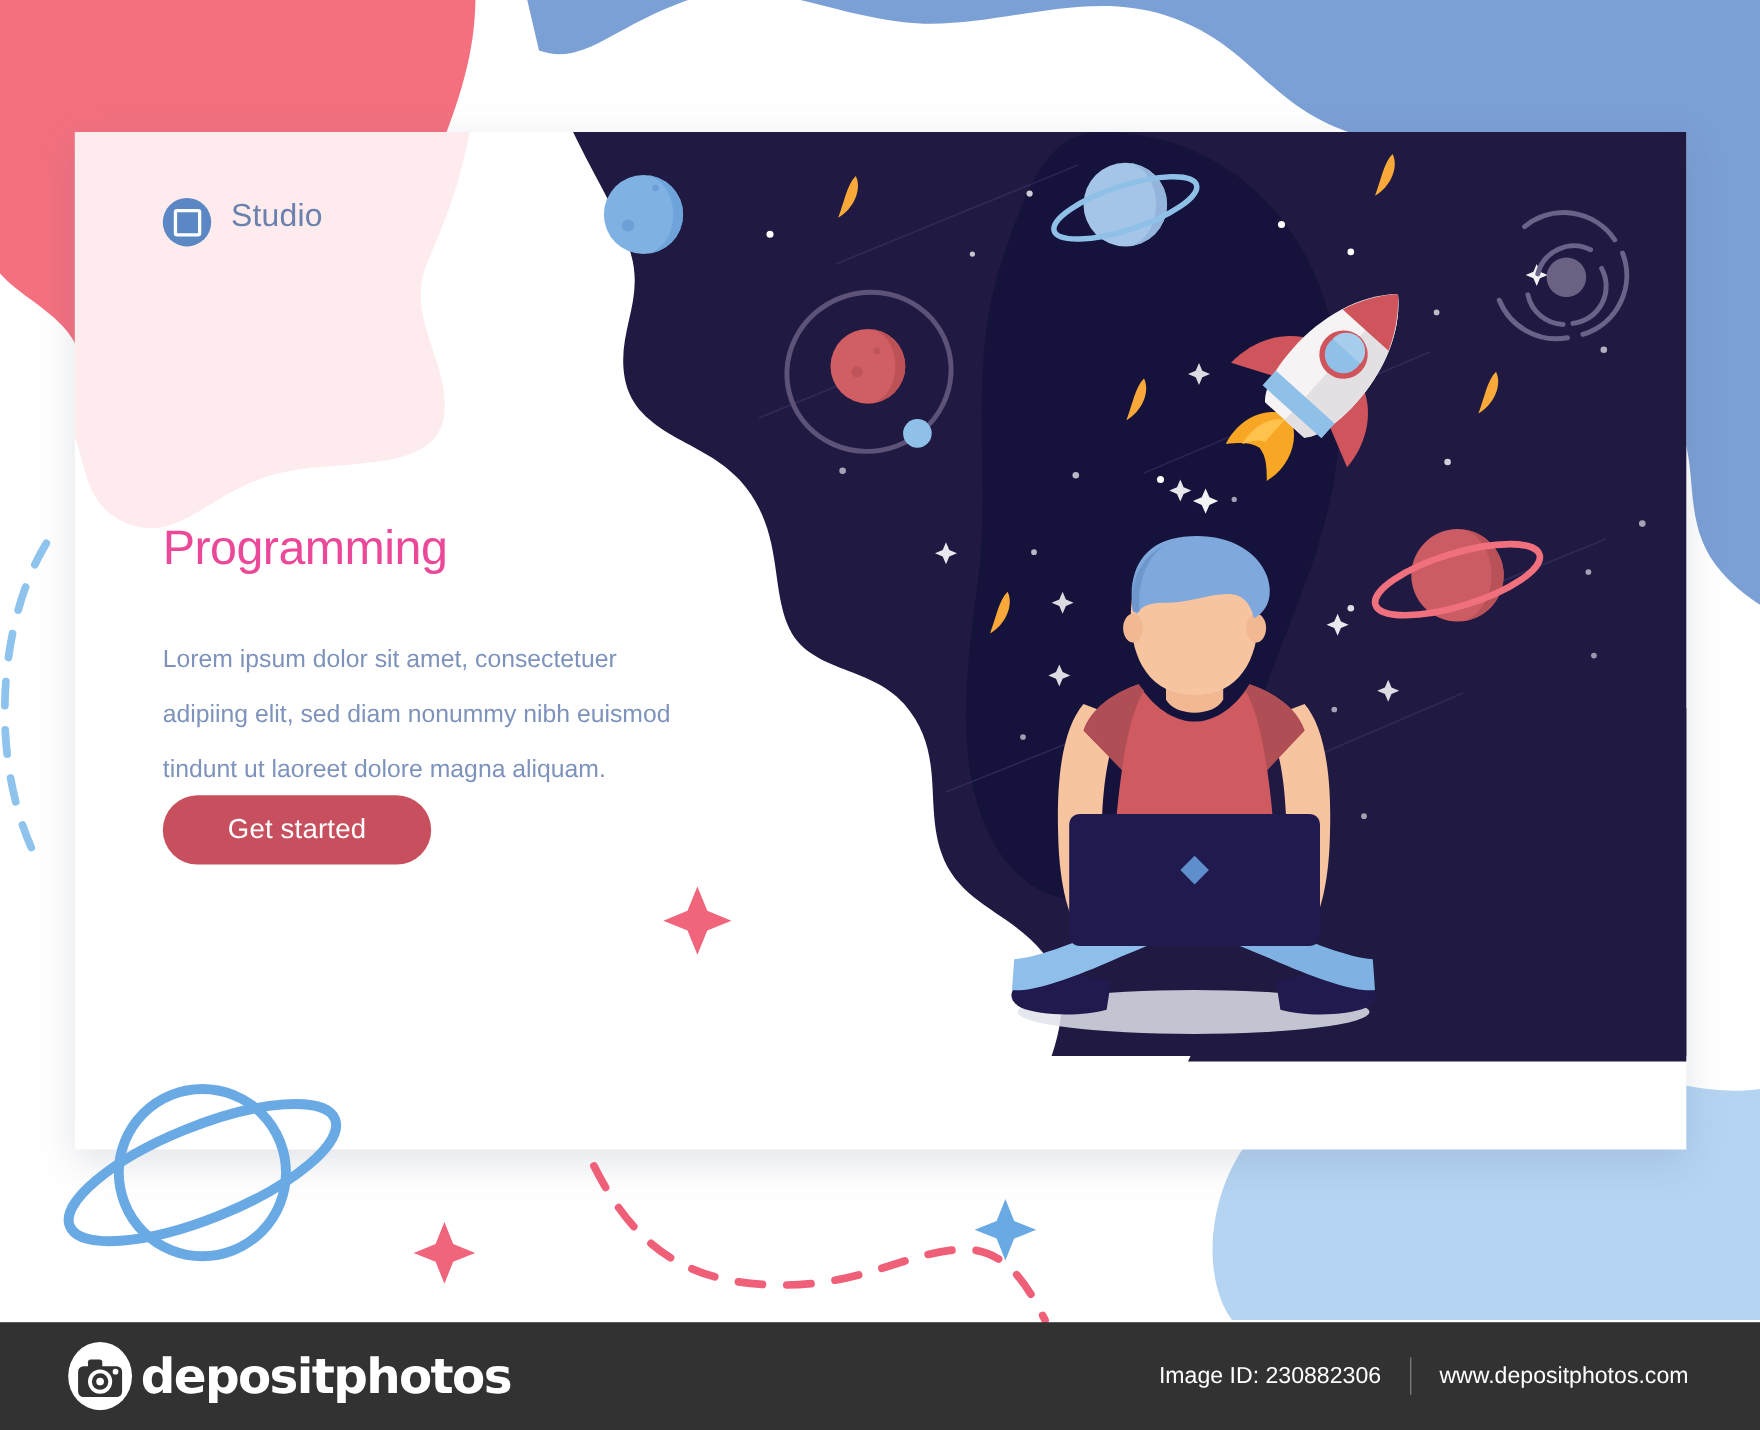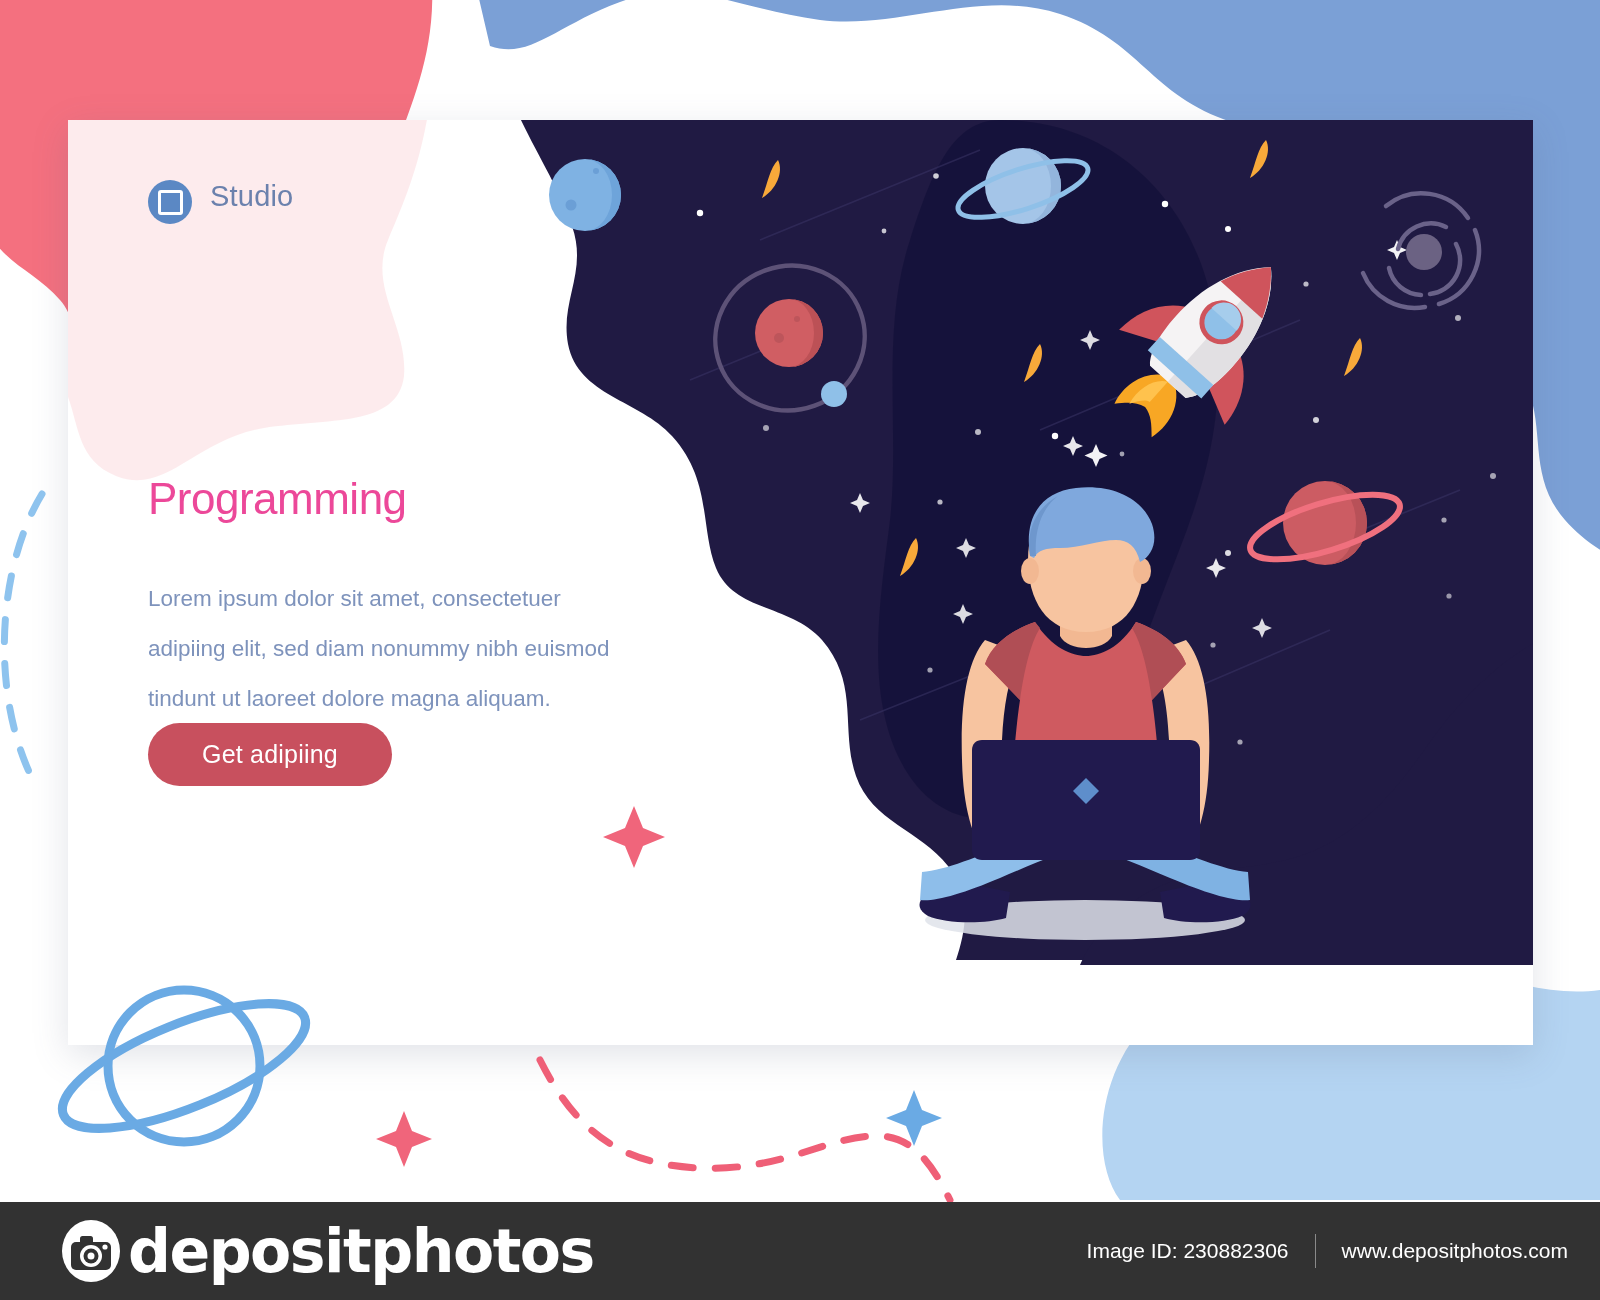--- a/index.html
+++ b/index.html
@@ -128,28 +128,28 @@
     align-items: center;
   }
   #dp-logo {
     display: flex;
     align-items: center;
     margin-left: 60px;
     gap: 6px;
   }
   #dp-word {
     color: #ffffff;
-    font-size: 60px;
+    font-size: 44px;
     font-weight: bold;
     letter-spacing: -1.5px;
     font-family: "DejaVu Sans", sans-serif;
   }
   #footer-right {
     margin-left: auto;
-    margin-right: 32px;
+    margin-right: 65px;
     display: flex;
     align-items: center;
     color: #ffffff;
     font-size: 21px;
     gap: 26px;
   }
   #footer-divider {
     width: 1px;
     height: 34px;
     background: #8a8a8a;
@@ -380,21 +380,21 @@
       <div id="brand-mark">
         <div class="sq"></div>
       </div>
       <div id="brand-name">Studio</div>
     </div>
 
     <div id="headline">Programming</div>
 
     <div id="subtext">Lorem ipsum dolor sit amet, consectetuer adipiing elit, sed diam nonummy nibh euismod tindunt ut laoreet dolore magna aliquam.</div>
 
-    <button id="cta">Get adipiing</button>
+    <button id="cta">Get started</button>
   </div>
 
   <div id="footer">
     <div id="dp-logo">
       <svg width="62" height="62" viewBox="0 0 62 62">
         <ellipse cx="31" cy="31" rx="29" ry="31" fill="#ffffff"></ellipse>
         <rect x="11" y="22" width="40" height="28" rx="5" fill="#323232"></rect>
         <rect x="20" y="16" width="13" height="8" rx="2.5" fill="#323232"></rect>
         <circle cx="31" cy="36" r="11" fill="#ffffff"></circle>
         <circle cx="31" cy="36" r="7.5" fill="#323232"></circle>

